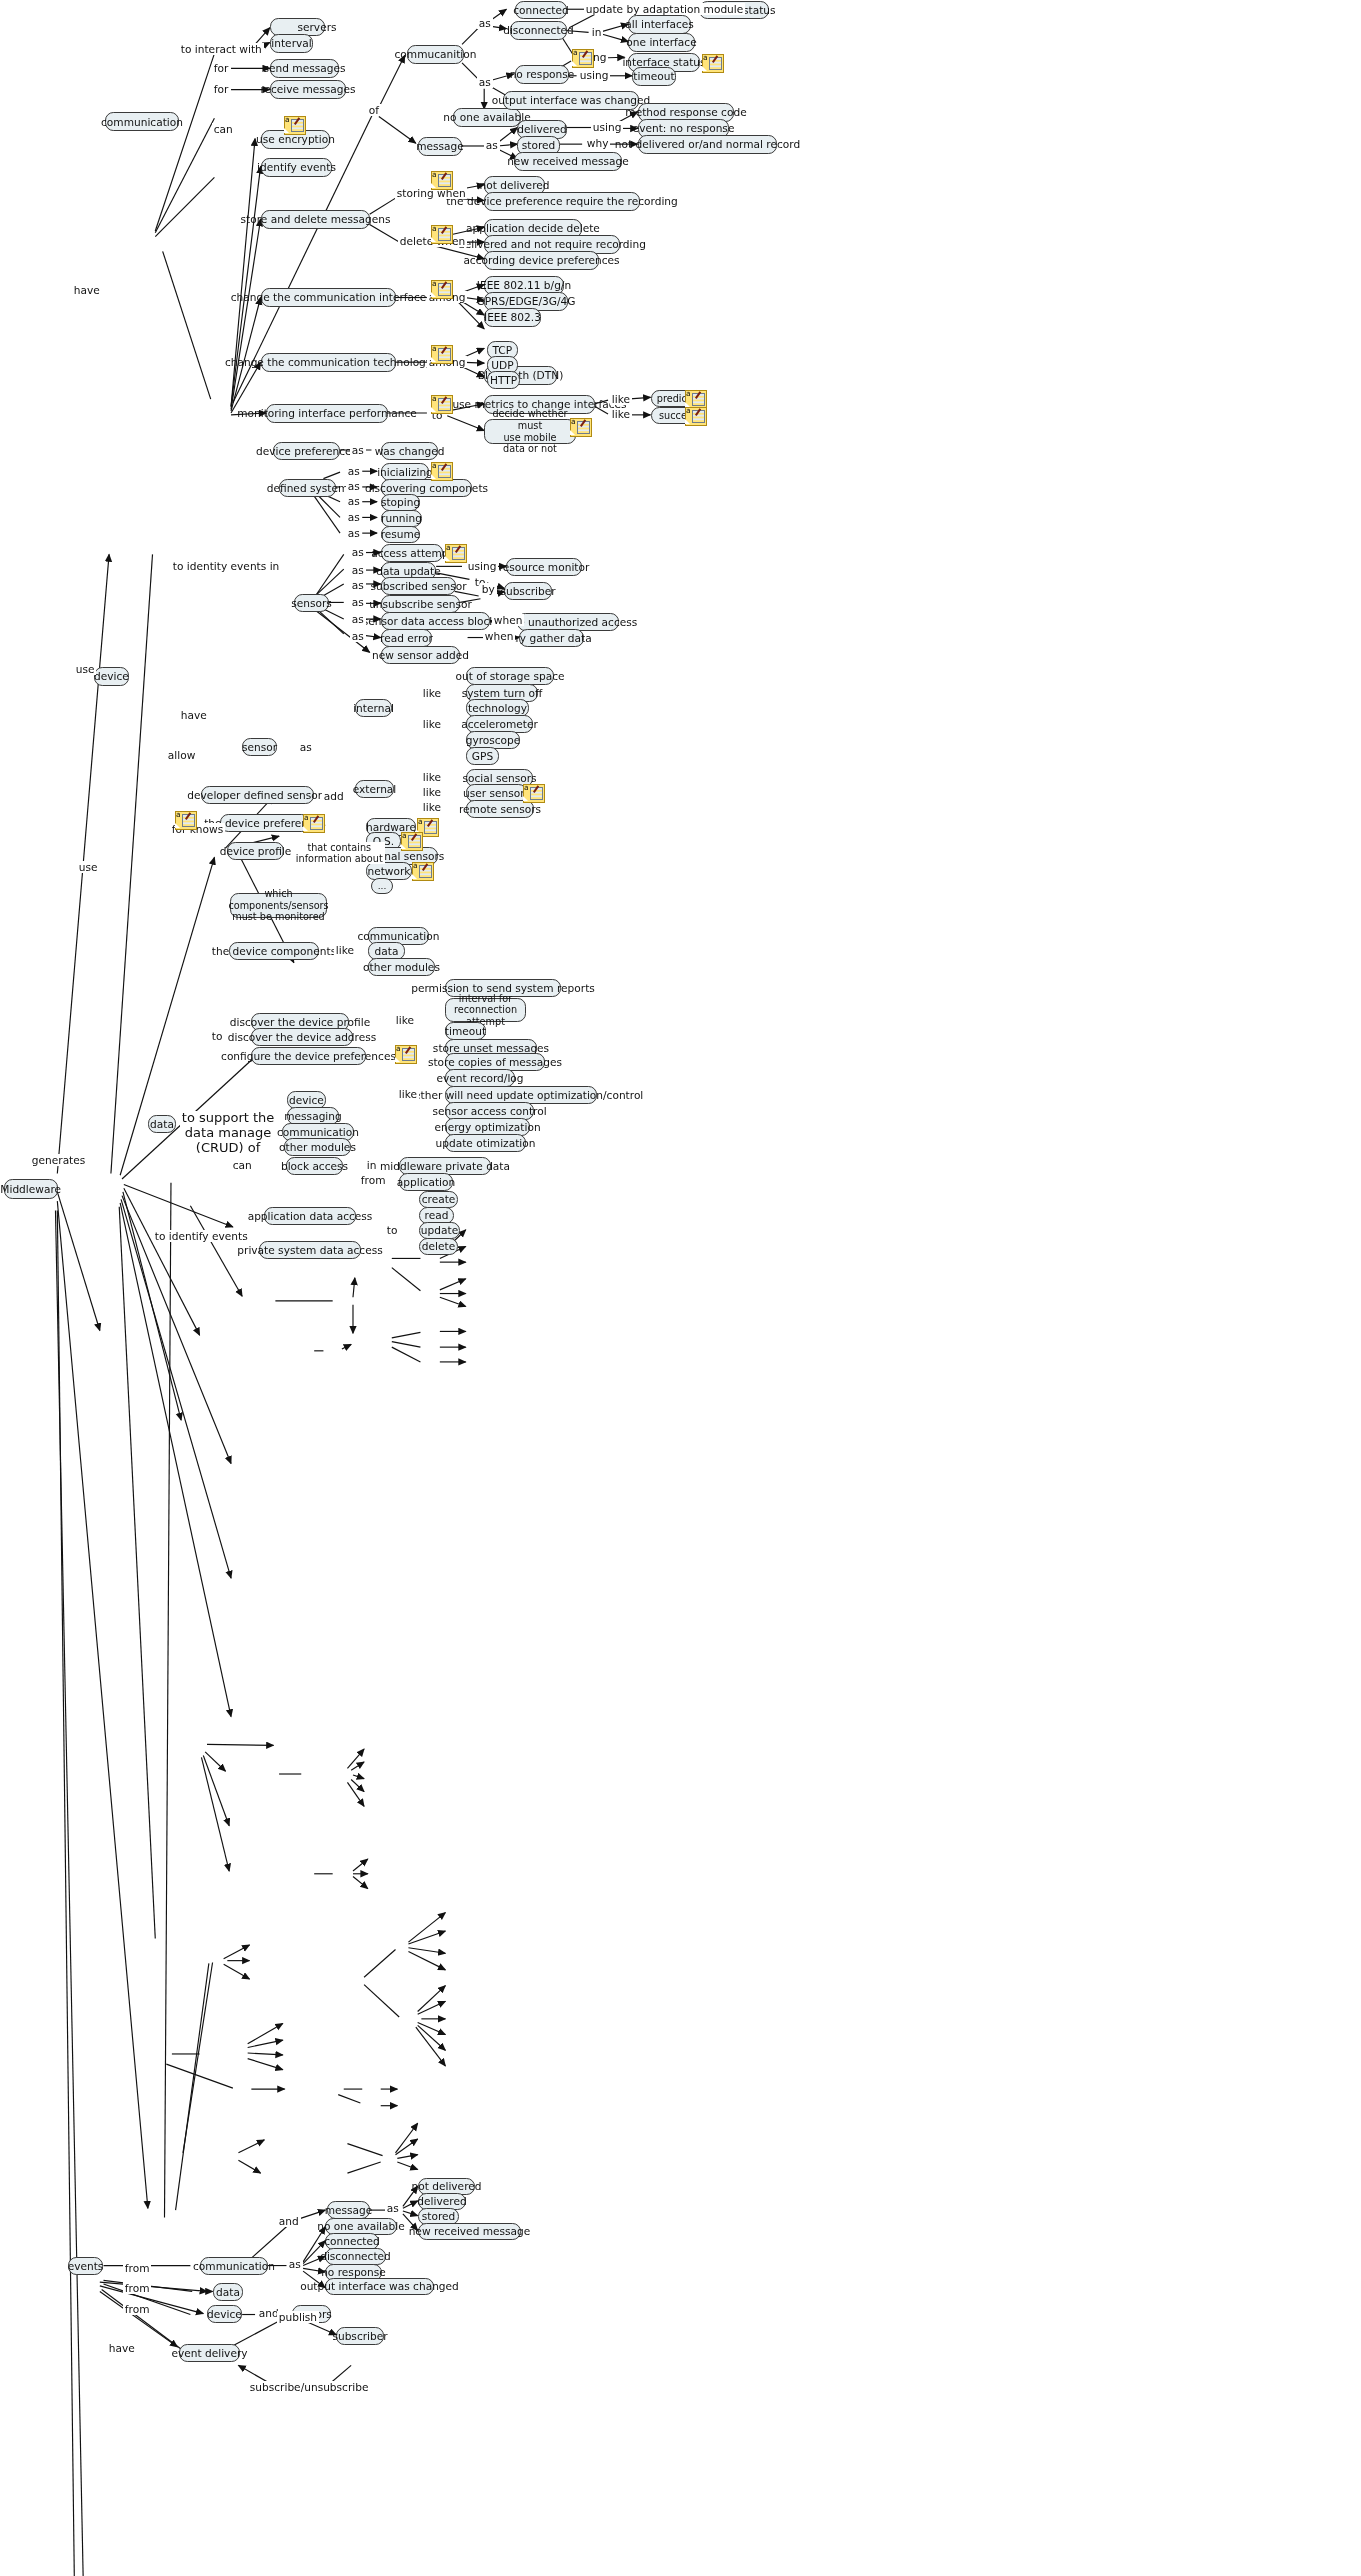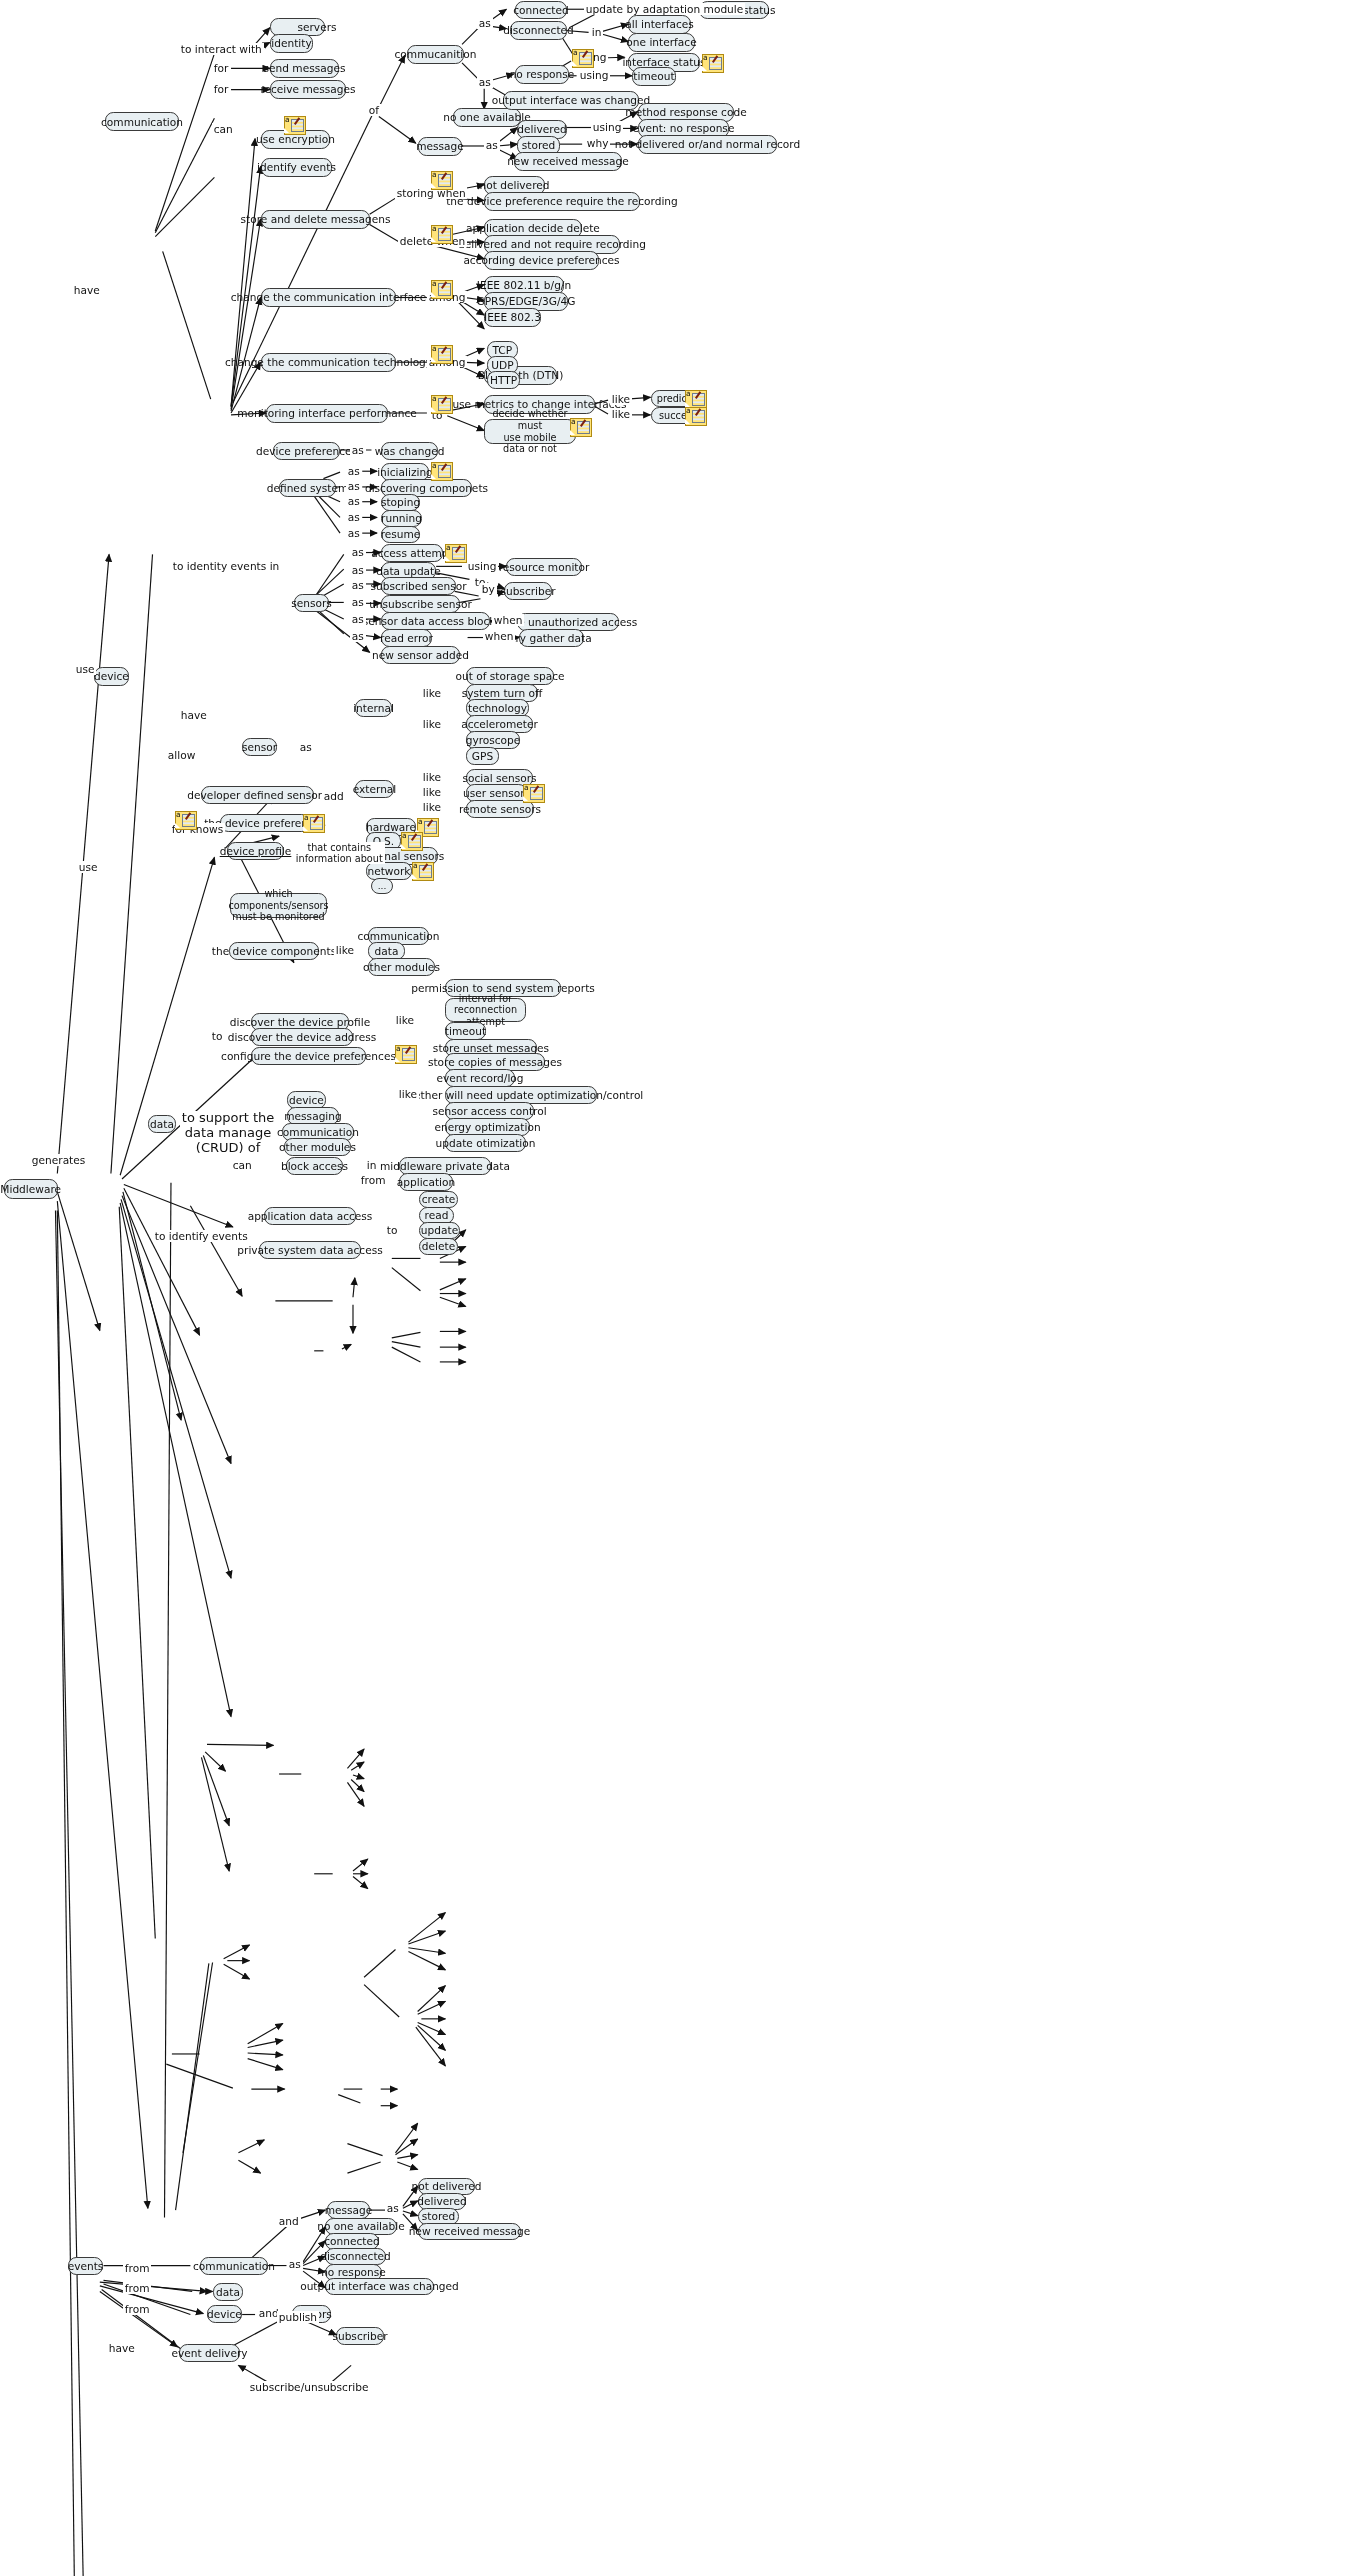--- a/index.html
+++ b/index.html
@@ -368,21 +368,21 @@
 
     <path d="M380,2560 L352,2584"></path>
     <path d="M300,2584 L258,2560" marker-end="url(#ah)"></path>
   </g>
 </svg>
 
 <div class="node" style="left:3.7px;top:1179px;width:54px;height:20.3px;">Middleware</div>
 
 <div class="node" style="left:105px;top:112px;width:74px;height:19.4px;">communication</div>
 <div class="node" style="left:270px;top:17.6px;width:41px;height:18.5px;padding-left:46px;">servers</div>
-<div class="node" style="left:270px;top:34px;width:43px;height:18.5px;">identity</div>
+<div class="node" style="left:270px;top:34px;width:43px;height:18.5px;">interval</div>
 <div class="node" style="left:270px;top:59px;width:69px;height:18.5px;">send messages</div>
 <div class="node" style="left:270px;top:80px;width:76px;height:18.5px;">receive messages</div>
 
 <div class="node" style="left:261px;top:130px;width:69px;height:18.5px;">use encryption</div>
 <div class="node" style="left:261px;top:158px;width:71px;height:18.5px;">identify events</div>
 <div class="node" style="left:261px;top:210px;width:109px;height:18.5px;">store and delete messagens</div>
 <div class="node" style="left:261px;top:288px;width:135px;height:18.5px;">change the communication interface</div>
 <div class="node" style="left:261px;top:353px;width:135px;height:18.5px;">change the communication technology</div>
 <div class="node" style="left:266px;top:404px;width:122px;height:18.5px;">monitoring interface performance</div>
 
@@ -463,21 +463,21 @@
 <div class="node" style="left:466px;top:684px;width:72px;height:17.6px;">system turn off</div>
 <div class="node" style="left:466px;top:699px;width:63px;height:17.6px;">technology</div>
 <div class="node" style="left:466px;top:715px;width:67px;height:17.6px;">accelerometer</div>
 <div class="node" style="left:466px;top:731px;width:54px;height:17.6px;">gyroscope</div>
 <div class="node" style="left:466px;top:747px;width:33px;height:17.6px;">GPS</div>
 <div class="node" style="left:466px;top:769px;width:67px;height:17.6px;">social sensors</div>
 <div class="node" style="left:466px;top:784px;width:61px;height:17.6px;">user sensors</div>
 <div class="node" style="left:466px;top:800px;width:68px;height:17.6px;">remote sensors</div>
 
 <div class="node" style="left:220px;top:814px;width:90px;height:17.6px;">the device preferences</div>
-<div class="node" style="left:227px;top:842px;width:57px;height:17.6px;text-decoration:underline;">device profile</div>
+<div class="node" style="left:227px;top:842px;width:57px;height:17.6px;">device profile</div>
 <div class="node two" style="left:230px;top:893px;width:97px;height:25px;font-size:9.7px;">which components/sensors
 must be monitored</div>
 <div class="node" style="left:229px;top:942px;width:90px;height:17.6px;">the device components</div>
 
 <div class="node" style="left:366px;top:818px;width:50px;height:17.6px;">hardware</div>
 <div class="node" style="left:366px;top:832px;width:35px;height:17.6px;">O.S.</div>
 <div class="node" style="left:366px;top:847px;width:72px;height:17.6px;">internal sensors</div>
 <div class="node" style="left:366px;top:862px;width:46px;height:17.6px;">network</div>
 <div class="node" style="left:371px;top:878px;width:22px;height:15.7px;font-size:9.2px;">...</div>
 

